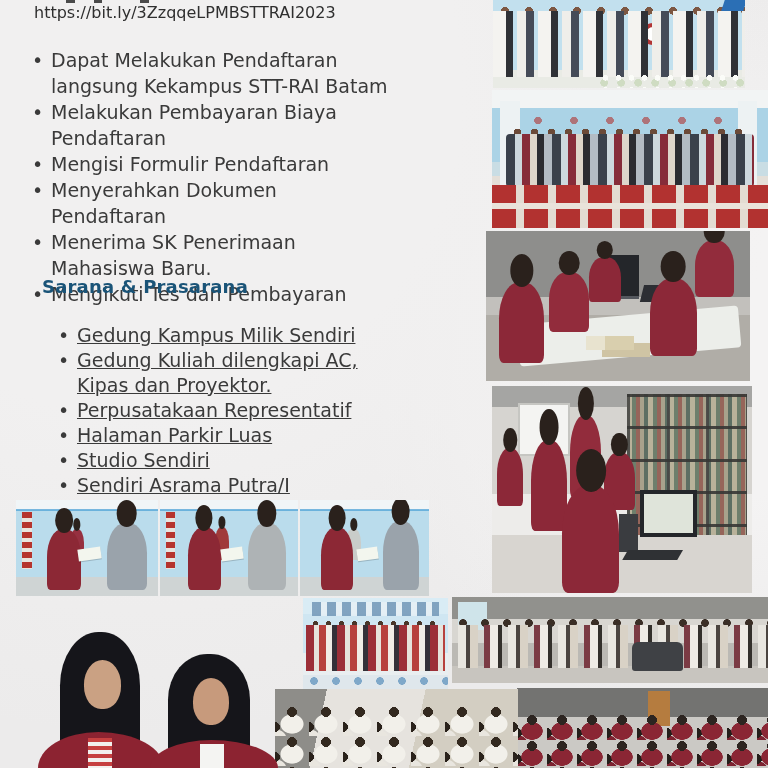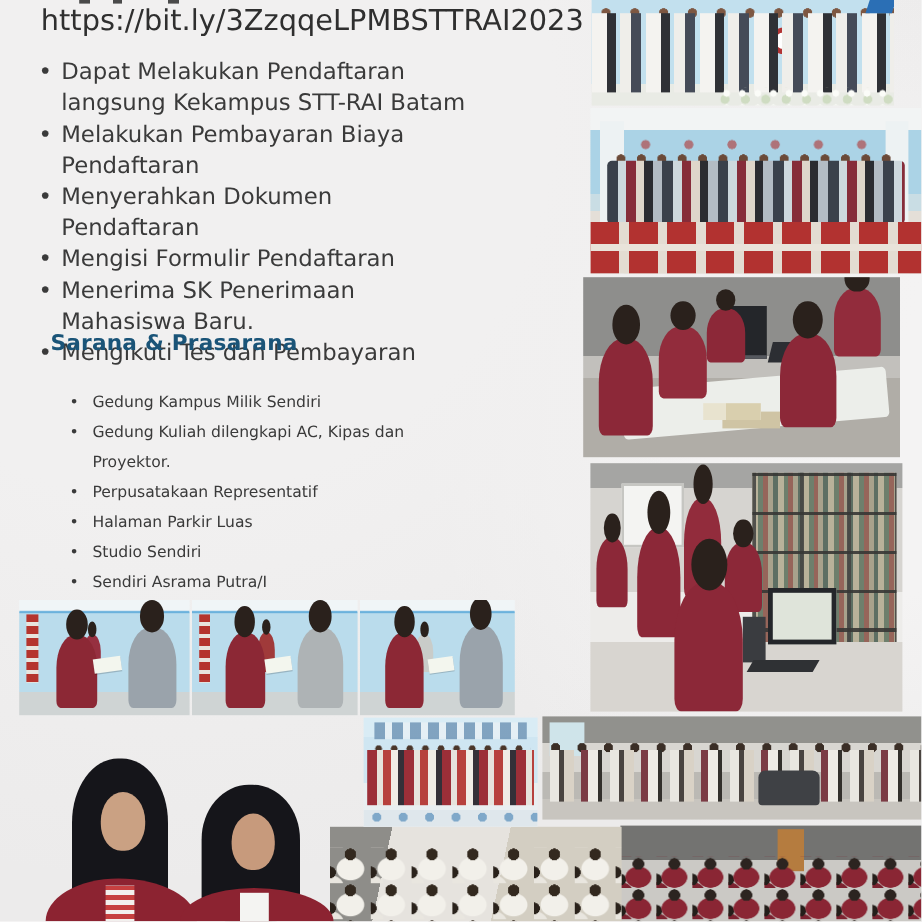--- a/index.html
+++ b/index.html
@@ -6,26 +6,26 @@
   .canvas{
     position:relative;width:768px;height:768px;overflow:hidden;
     background:radial-gradient(circle at 18% 12%, #f1f0f0 0 35%, rgba(0,0,0,0) 70%),
                radial-gradient(circle at 95% 45%, #f4f3f3 0 18%, rgba(0,0,0,0) 45%),
                #ecebeb;
     font-family:"DejaVu Sans", sans-serif;color:#3a3a3a;
   }
   
   .top-frag{position:absolute;left:66px;top:0;width:170px;height:3px;
     background:linear-gradient(90deg,#4a4a4a 0 9px,transparent 9px 28px,#4a4a4a 28px 36px,transparent 36px 74px,#4a4a4a 74px 83px,transparent 83px);}
-  .url-line{position:absolute;left:34px;top:3px;font-size:24px;font-weight:400;color:#2f2f2f;letter-spacing:0;}
+  .url-line{position:absolute;left:34px;top:3px;font-size:16px;font-weight:400;color:#2f2f2f;letter-spacing:0;}
   ul.flyer-list{list-style:none;margin:16px;padding:0;position:absolute;}
   ul.flyer-list li{position:relative;padding-left:19px;}
   ul.flyer-list li::before{content:"•";position:absolute;left:0;top:0;}
   .list1{left:16px;top:31px;width:356px;font-size:19px;line-height:26px;}
-  .list2{left:42px;top:307px;width:302px;font-size:13px;line-height:25px;}
+  .list2{left:42px;top:307px;width:302px;font-size:19px;line-height:25px;text-decoration:underline;}
   .facil-heading{position:absolute;left:42px;top:276px;margin:0;font-size:18px;font-weight:700;color:#1a5478;letter-spacing:.2px;}
   
   .ph{position:absolute;overflow:hidden;}
   .person{position:absolute;border-radius:45% 45% 10% 10%;}
   .person::before{content:"";position:absolute;top:-34%;left:50%;transform:translateX(-50%);
     width:52%;height:40%;background:var(--hc,#2a211c);border-radius:50%;}
   .dots{position:absolute;background-repeat:repeat;}
   
   .p1{left:493px;top:0;width:252px;height:88px;background:linear-gradient(180deg,#c2e0ee 0 80%,#e9ebe5 80% 100%);}
   .p1-logo{position:absolute;left:59%;top:26%;width:22px;height:22px;border-radius:50%;background:#fff;border:4px solid #b23434;box-sizing:border-box;}
@@ -130,22 +130,22 @@
 <body>
 
 <div class="canvas">
 
   <div class="top-frag"></div>
   <div class="url-line">https://bit.ly/3ZzqqeLPMBSTTRAI2023</div>
 
   <ul class="flyer-list list1">
     <li>Dapat Melakukan Pendaftaran langsung Kekampus STT-RAI Batam</li>
     <li>Melakukan Pembayaran Biaya Pendaftaran</li>
+    <li>Mengisi Formulir Pendaftaran</li>
     <li>Menyerahkan Dokumen Pendaftaran</li>
-    <li>Mengisi Formulir Pendaftaran</li>
     <li>Menerima SK Penerimaan Mahasiswa Baru.</li>
     <li>Mengikuti Tes dan Pembayaran</li>
   </ul>
 
   <h2 class="facil-heading">Sarana &amp; Prasarana</h2>
 
   <ul class="flyer-list list2">
     <li>Gedung Kampus Milik Sendiri</li>
     <li>Gedung Kuliah dilengkapi AC, Kipas dan Proyektor.</li>
     <li>Perpusatakaan Representatif</li>

